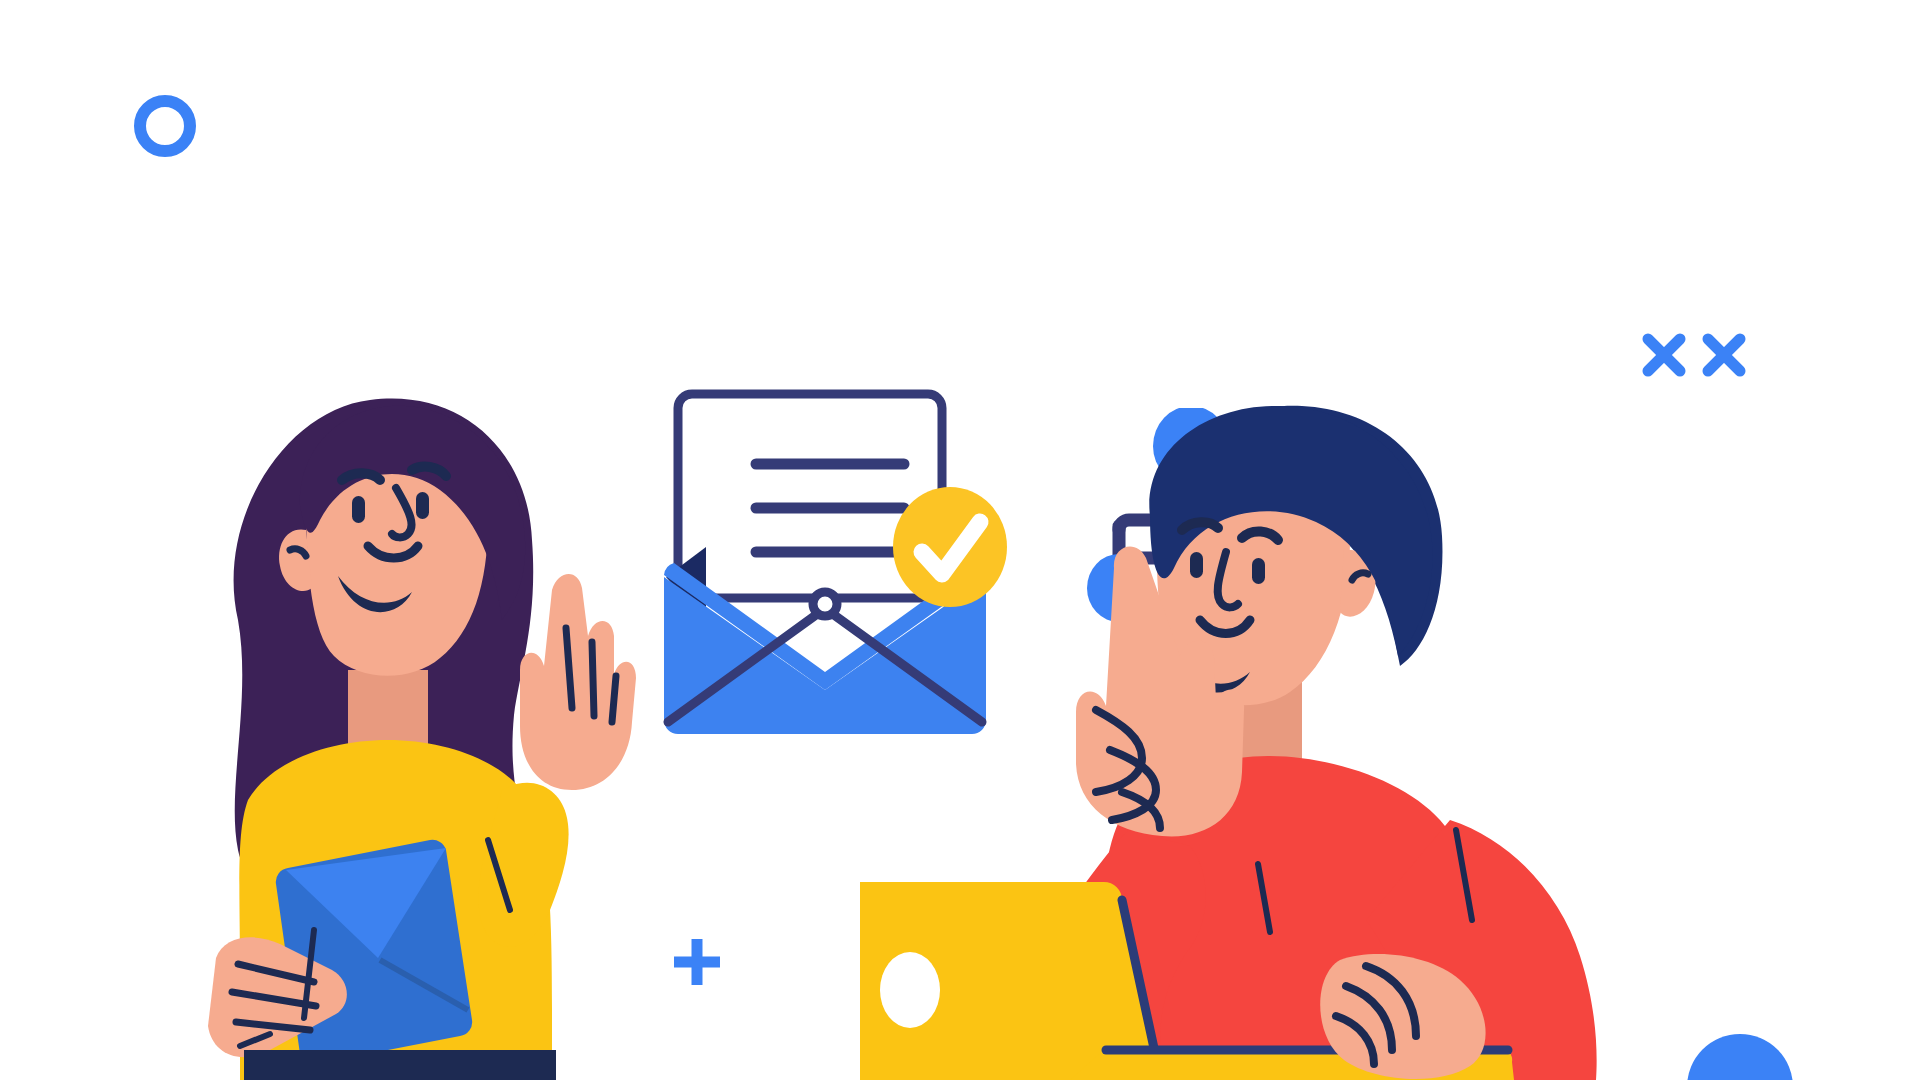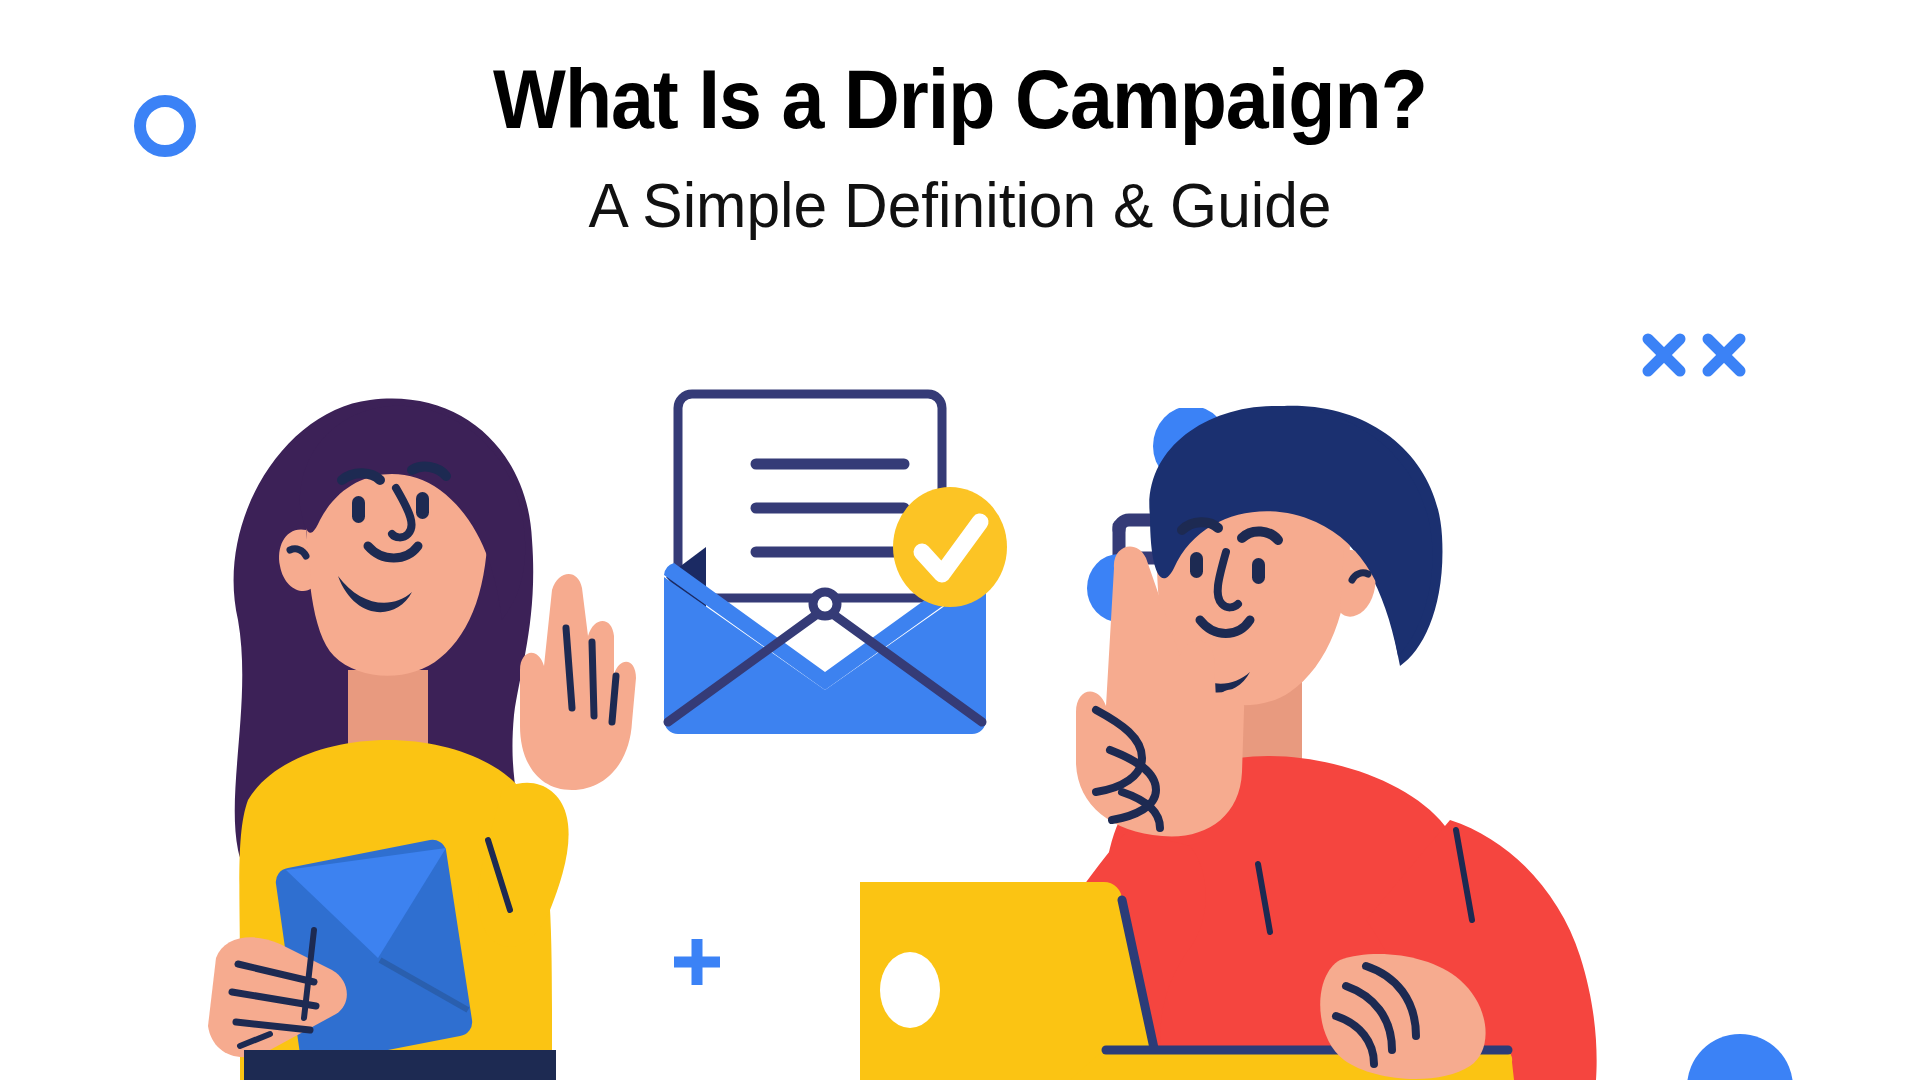--- a/index.html
+++ b/index.html
@@ -74,24 +74,20 @@
   #envelope-art   { left: 652px; top: 372px; }
   #hierarchy-art  { left: 1086px; top: 408px; }
   #woman-art      { left: 120px; top: 370px; }
   #man-art        { left: 860px; top: 400px; }
 </style>
 </head>
 <body>
 
 <div id="stage">
 
-  <div id="heading-block">
-    <h1 id="page-title">What Is a Drip Campaign?</h1>
-    <h2 id="page-subtitle">A Simple Definition &amp; Guide</h2>
-  </div>
 
   <div id="ring-deco" class="deco"></div>
 
   <svg id="xx-deco" class="deco" width="110" height="60" viewBox="0 0 110 60">
     <g stroke="#3b82f6" stroke-width="11" stroke-linecap="round">
       <line x1="8" y1="14" x2="40" y2="46"></line>
       <line x1="40" y1="14" x2="8" y2="46"></line>
       <line x1="68" y1="14" x2="100" y2="46"></line>
       <line x1="100" y1="14" x2="68" y2="46"></line>
     </g>

